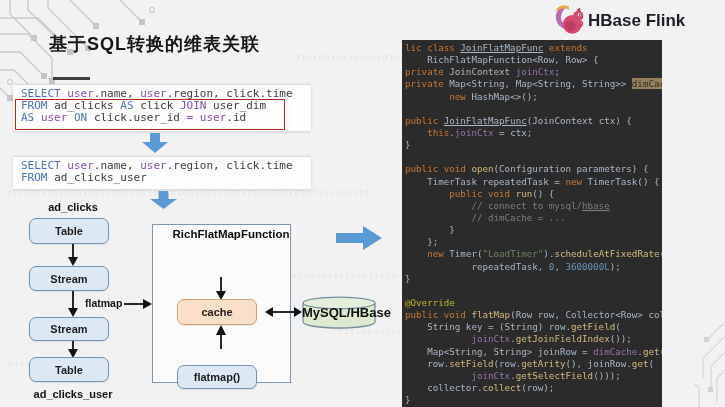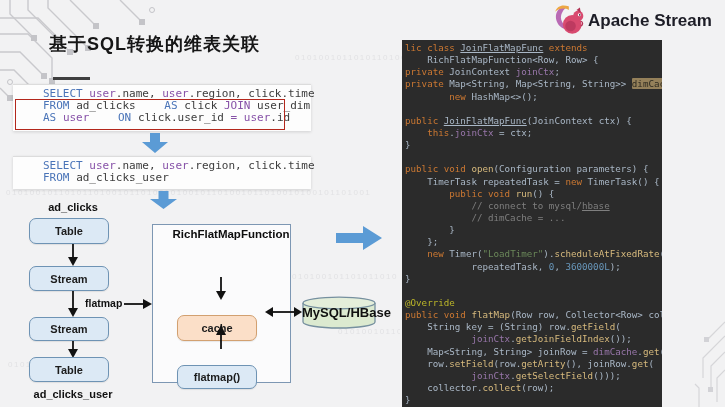--- a/index.html
+++ b/index.html
@@ -20,21 +20,21 @@
   .brand-text { left:588px; top:11px; font-size:17px; font-weight:bold; color:#1d1d26; z-index:2; }
   .brand-logo { left:551px; top:4px; z-index:2; }
 
   
   .sqlblock { background:#fdfdfd; border-top:1px solid #dcdcdc; box-shadow:0 1px 3px rgba(0,0,0,0.14);
               font-family:"DejaVu Sans Mono", monospace; font-size:11px; line-height:15px;
               padding:1px 0 0 8px; white-space:pre; z-index:1; }
   .sql1 { left:13px; top:84px; width:298px; height:47px; }
   .sql2 { left:13px; top:156px; width:298px; height:33px; }
   .redbox { left:15px; top:99px; width:270px; height:31px; border:1.6px solid #b3271c; z-index:3; }
-  .cs-kb { color:#4a74b8;margin-left:22px; }
+  .cs-kb { color:#4a74b8; }
   .cs-p  { color:#8752a8; }
   .cs-t  { color:#3c3c3c; }
 
   
   .dlabel { font-size:11px; font-weight:bold; color:#111; text-align:center; z-index:2; }
   .dbox { position:absolute; width:80px; border:1.3px solid #6e93b4; border-radius:7px; background:#dce9f5;
           display:flex; align-items:center; justify-content:center;
           font-size:11px; font-weight:bold; color:#1c1c1c; z-index:2; box-shadow:0 1px 1px rgba(0,0,0,0.08); }
   .dbox.orange { background:#fbdfc8; border-color:#d2a070; }
   .container-box { left:152px; top:224px; width:139px; height:159px; border:1.3px solid #7d97b3;
@@ -123,21 +123,21 @@
     <path d="M21 3 C9 1 2 12 8 23 C12 30 21 32 26 28 C17 28 10 21 12 13 C14 7 17 4 21 3 Z" fill="#b96ab4"></path>
     <path d="M21 3 C14 0 7 2 5 9 C9 5 16 4 21 7 Z" fill="#eda743"></path>
     <circle cx="25" cy="24" r="11" fill="#d84a6f"></circle>
     <circle cx="23" cy="26" r="6.2" fill="#bd3a60"></circle>
     <circle cx="32" cy="14" r="6" fill="#d84a6f"></circle>
     <path d="M30 7 L34 4 L35 10 Z" fill="#b23355"></path>
     <circle cx="33.4" cy="12.6" r="1.8" fill="#ffffff"></circle>
     <circle cx="33.8" cy="12.8" r="0.9" fill="#30203a"></circle>
     <path d="M35 20 C38 21 38 25 35 26" fill="none" stroke="#b23355" stroke-width="1.4"></path>
   </svg>
-  <div class="abs brand-text">Apache Stream</div>
+  <div class="abs brand-text">HBase Flink</div>
 
   <div class="abs sqlblock sql1"><div class="cl"><span class="cs-kb">SELECT </span><span class="cs-p">user</span><span class="cs-t">.name, </span><span class="cs-p">user</span><span class="cs-t">.region, click.time</span></div><div class="cl"><span class="cs-kb">FROM </span><span class="cs-t">ad_clicks </span><span class="cs-kb">AS </span><span class="cs-t">click </span><span class="cs-p">JOIN </span><span class="cs-t">user_dim</span></div><div class="cl"><span class="cs-kb">AS </span><span class="cs-p">user </span><span class="cs-kb">ON </span><span class="cs-t">click.user_id </span><span class="cs-p">= </span><span class="cs-p">user</span><span class="cs-t">.id</span></div></div>
   <div class="abs redbox"></div>
 
   <svg class="arrow" style="left:142px;top:133px;" width="26" height="20">
     <polygon points="8,0 18,0 18,9 26,9 13,20 0,9 8,9" fill="#5b9bd5"></polygon>
   </svg>
 
   <div class="abs sqlblock sql2"><div class="cl"><span class="cs-kb">SELECT </span><span class="cs-p">user</span><span class="cs-t">.name, </span><span class="cs-p">user</span><span class="cs-t">.region, click.time</span></div><div class="cl"><span class="cs-kb">FROM </span><span class="cs-t">ad_clicks_user</span></div></div>
 
@@ -174,21 +174,21 @@
   <div class="dbox" style="left:29px;top:357px;height:25px;">Table</div>
   <div class="abs dlabel" style="left:20px;top:388px;width:106px;">ad_clicks_user</div>
 
   <div class="abs container-box"></div>
   <div class="abs container-title">RichFlatMapFunction</div>
 
   <svg class="arrow" style="left:216px;top:277px;" width="10" height="23">
     <line x1="5" y1="0" x2="5" y2="15" stroke="#111" stroke-width="1.8"></line>
       <polygon points="0,14 10,14 5,23" fill="#111"></polygon>
   </svg>
-  <div class="dbox orange" style="left:177px;top:299px;height:26px;margin-top:16px;">cache</div>
+  <div class="dbox orange" style="left:177px;top:299px;height:26px;">cache</div>
   <svg class="arrow" style="left:216px;top:325px;" width="10" height="24">
     <line x1="5" y1="9" x2="5" y2="24" stroke="#111" stroke-width="1.8"></line>
       <polygon points="0,10 10,10 5,0" fill="#111"></polygon>
   </svg>
   <div class="dbox" style="left:177px;top:349px;height:24px;margin-top:16px;">flatmap()</div>
 
   <svg class="arrow" style="left:265px;top:307px;" width="37" height="10">
     <line x1="6" y1="5" x2="31" y2="5" stroke="#111" stroke-width="1.8"></line>
     <polygon points="8,0 0,5 8,10" fill="#111"></polygon>
       <polygon points="29,0 37,5 29,10" fill="#111"></polygon>

